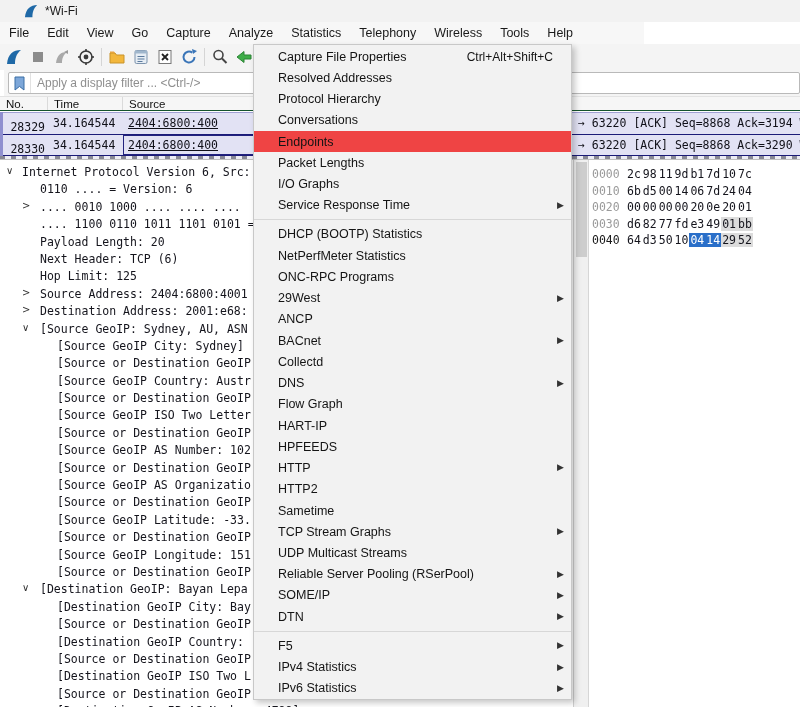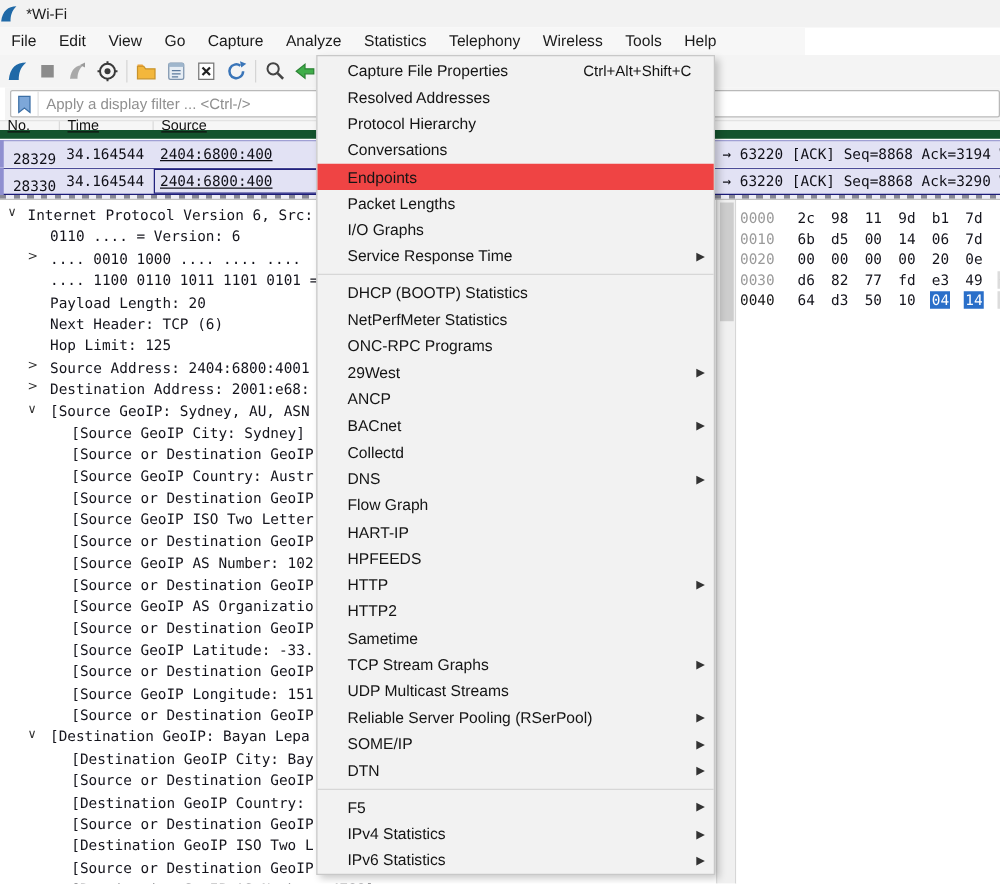--- a/index.html
+++ b/index.html
@@ -2,21 +2,21 @@
 <html><head>
 <meta charset="utf-8">
 <style>
   * { margin:0; padding:0; box-sizing:border-box; }
   html,body { background:#fff; }
   #app { position:relative; width:800px; height:707px; overflow:hidden; background:#fff;
          font-family:"Liberation Sans", sans-serif; color:#1a1a1a; }
 
   
   .titlebar { position:absolute; left:0; top:0; width:800px; height:22px; background:#f2f2f2;
-              display:flex; align-items:center; padding-left:0; }
+              display:flex; align-items:center; padding-left:24px; }
   .titlebar .title { font-size:12px; margin-left:6px; color:#1a1a1a; }
 
   
   .menubar { position:absolute; left:0; top:22px; width:644px; height:22px; background:#f7f7f7;
              display:flex; align-items:stretch; font-size:12.5px; }
   .menubar .mi { padding:4px 9px 0 9px; cursor:default; }
 
   
   .toolbar { position:absolute; left:0; top:44px; width:800px; height:26px; background:#f4f4f4;
              display:flex; align-items:center; padding-left:2px; }
@@ -27,22 +27,22 @@
   .filterbar { position:absolute; left:4px; top:70px; width:800px; height:26px; background:#f4f4f4;
                display:flex; align-items:center; padding:0 4px; }
   .filterbox { flex:1; height:22px; background:#fff; border:1px solid #b9b9b9; border-radius:2px;
                display:flex; align-items:center; }
   .filterbox .bm { width:22px; height:20px; display:flex; align-items:center; justify-content:center;
                    border-right:1px solid #e2e2e2; }
   .filterbox .ph { font-size:12px; color:#8f8f8f; margin-left:6px; white-space:nowrap; }
 
   
   .pl-header { position:absolute; left:0; top:96px; width:800px; height:15px; background:#f6f6f6;
-               border-top:1px solid #e3e3e3; border-bottom:7px solid #14532d; display:flex;
-               font-size:11.5px; color:#111;text-decoration:underline; }
+               border-top:1px solid #e3e3e3; border-bottom:1px solid #14532d; display:flex;
+               font-size:11.5px; color:#111; }
   .pl-header .c { padding:0 0 0 6px; border-right:1px solid #dadada; display:flex; align-items:center; }
   .c-no { width:48px; } .c-time { width:75px; } .c-src { flex:1; border-right:none !important; }
 
   .pl-rows { position:absolute; left:0; top:112px; width:800px; }
   .prow { position:relative; height:22px; background:#e2e2f4; font-family:"DejaVu Sans Mono", monospace;
           font-size:11.5px; color:#101018; box-shadow: inset 0 1px 0 #a0a0d4; }
   .prow.sel { box-shadow: inset 0 1px 0 #1b1b78, inset 0 -1px 0 #1b1b78; }
   .prow .strip { position:absolute; left:0; top:0; bottom:0; width:3px; background:#8f8fd0; }
   .prow .no   { position:absolute; left:0; top:8px; width:45px; text-align:right; }
   .prow .time { position:absolute; left:53px; top:4px; }
@@ -65,21 +65,21 @@
 
   .vscroll { position:absolute; left:574px; top:160px; width:15px; height:547px; background:#f0f0f0;
              border-right:1px solid #d6d6d6; }
   .vscroll .thumb { position:absolute; left:2px; top:2px; width:11px; height:95px; background:#cdcdcd; }
 
   .hexpane { position:absolute; left:589px; top:160px; width:211px; height:547px; background:#fff;
              overflow:hidden; padding-top:7px; }
   .hrow { height:16.5px; font-family:"DejaVu Sans Mono", monospace; font-size:11.5px; white-space:nowrap; }
   .hrow .off { display:inline-block; width:34px; margin-left:3px; color:#9a9a9a; }
   .hrow.cur .off { color:#1a1a1a; }
-  .hrow .b { display:inline-block; padding:0 1px; margin-left:11px; color:#14141c;text-align:right; }
+  .hrow .b { display:inline-block; padding:0 1px; margin-left:0; color:#14141c;text-align:right; }
   .b.hl-field { background:#dcdcdc; }
   .b.hl-sel { background:#2a6fc9; color:#fff; }
 
   
   .popup { position:absolute; left:253px; top:44px; width:319px; height:656px; background:#f2f2f2;
            border:1px solid #c8c8c8; box-shadow:3px 3px 6px rgba(0,0,0,.22); z-index:50;
            display:flex; flex-direction:column; padding-top:1px; }
   .pitem { position:relative; height:21.3px; display:flex; align-items:center; font-size:12.5px; color:#141414; }
   .pitem .lbl { margin-left:24px; white-space:nowrap; }
   .pitem .sc { margin-left:auto; margin-right:18px; font-size:12px; }

